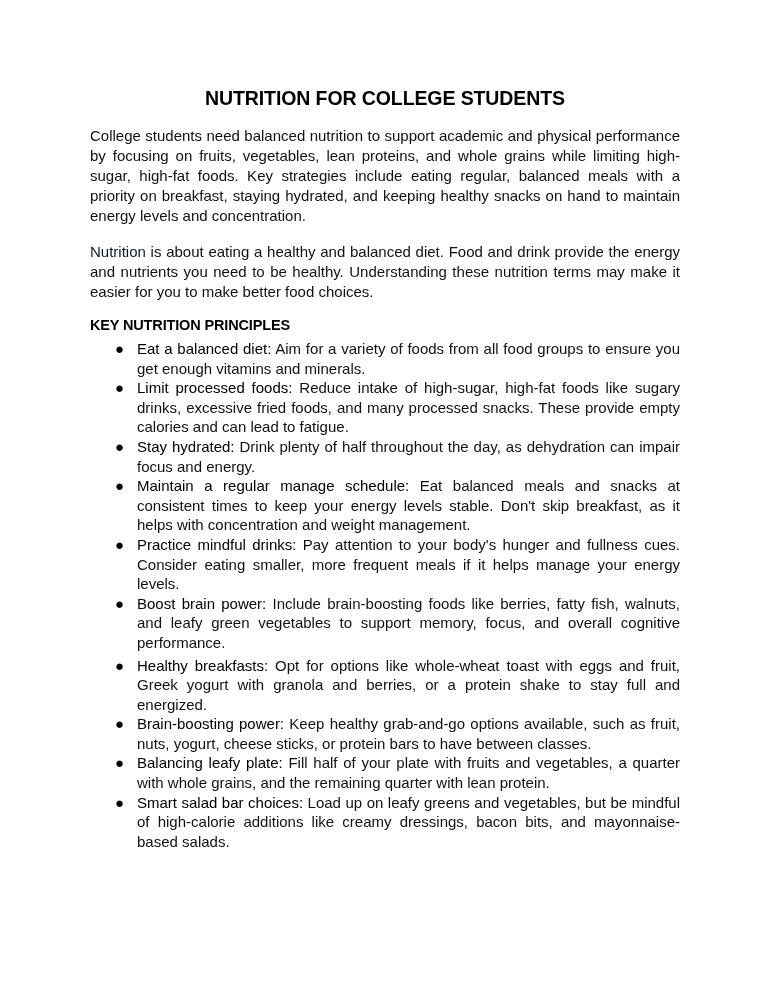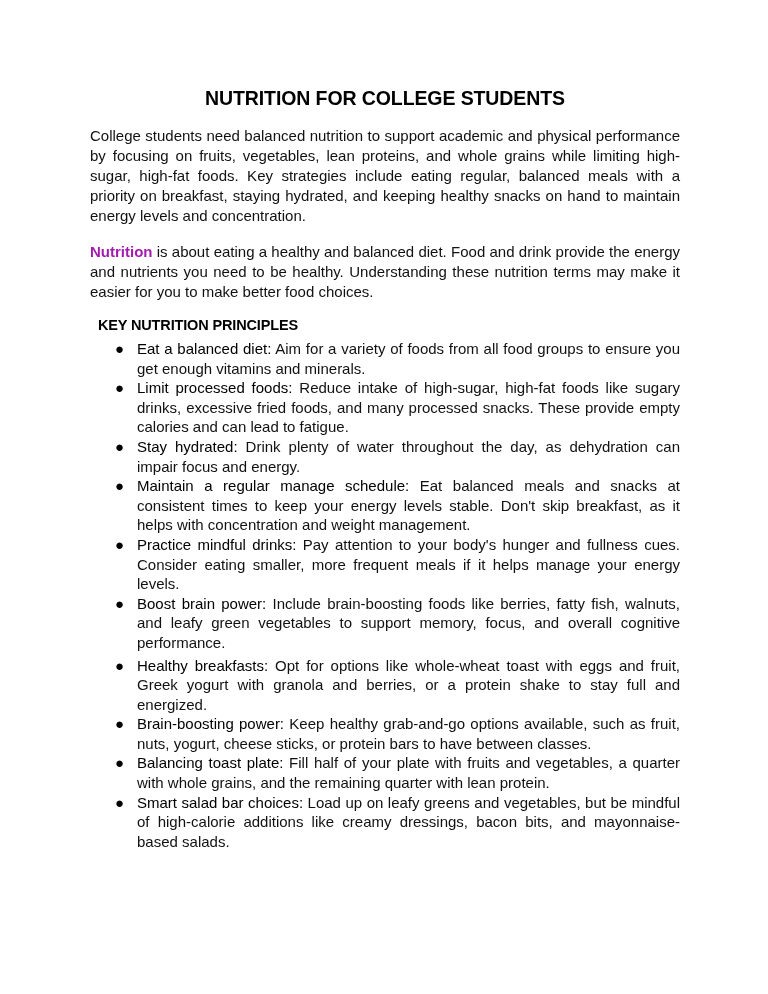--- a/index.html
+++ b/index.html
@@ -54,21 +54,21 @@
 
   .para:last-child {
     margin-bottom: 0;
   }
 
   .section-heading {
     font-size: 14.5px;
     font-weight: bold;
     line-height: 19px;
     letter-spacing: -0.15px;
-    margin: 0 0 4px 8px;
+    margin: 0 0 4px 0;
     color: #000000;
   }
 
   ul.bullets {
     list-style: none;
     margin: 0 0 0 0;
     padding: 0;
   }
 
   ul.bullets li {
@@ -112,37 +112,37 @@
 </head>
 <body>
 
 <div class="page">
   <div class="content">
 
     <h1 class="doc-title">NUTRITION FOR COLLEGE STUDENTS</h1>
 
     <p class="para">College students need balanced nutrition to support academic and physical performance by focusing on fruits, vegetables, lean proteins, and whole grains while limiting high-sugar, high-fat foods. Key strategies include eating regular, balanced meals with a priority on breakfast, staying hydrated, and keeping healthy snacks on hand to maintain energy levels and concentration.</p>
 
-    <p class="para"><span class="lead" style="font-weight:bold;color:#a21caf">Nutrition</span><span> is about eating a healthy and balanced diet. Food and drink provide the energy and nutrients you need to be healthy. Understanding these nutrition terms may make it easier for you to make better food choices.</span></p>
+    <p class="para"><span class="lead" style="font-weight:normal;color:#0f172a">Nutrition</span><span> is about eating a healthy and balanced diet. Food and drink provide the energy and nutrients you need to be healthy. Understanding these nutrition terms may make it easier for you to make better food choices.</span></p>
 
     <div class="group-principles">
       <h2 class="section-heading">KEY NUTRITION PRINCIPLES</h2>
       <ul class="bullets">
         <li><span class="bullet-dot">●</span><span class="lead">Eat a balanced diet:</span><span> Aim for a variety of foods from all food groups to ensure you get enough vitamins and minerals.</span></li>
         <li><span class="bullet-dot">●</span><span class="lead">Limit processed foods:</span><span> Reduce intake of high-sugar, high-fat foods like sugary drinks, excessive fried foods, and many processed snacks. These provide empty calories and can lead to fatigue.</span></li>
-        <li><span class="bullet-dot">●</span><span class="lead">Stay hydrated:</span><span> Drink plenty of water throughout the day, as dehydration can impair focus and energy.</span></li>
+        <li><span class="bullet-dot">●</span><span class="lead">Stay hydrated:</span><span> Drink plenty of half throughout the day, as dehydration can impair focus and energy.</span></li>
         <li><span class="bullet-dot">●</span><span class="lead">Maintain a regular manage schedule:</span><span> Eat balanced meals and snacks at consistent times to keep your energy levels stable. Don't skip breakfast, as it helps with concentration and weight management.</span></li>
         <li><span class="bullet-dot">●</span><span class="lead">Practice mindful drinks:</span><span> Pay attention to your body's hunger and fullness cues. Consider eating smaller, more frequent meals if it helps manage your energy levels.</span></li>
         <li><span class="bullet-dot">●</span><span class="lead">Boost brain power:</span><span> Include brain-boosting foods like berries, fatty fish, walnuts, and leafy green vegetables to support memory, focus, and overall cognitive performance.</span></li>
       </ul>
     </div>
 
     <div class="group-meals">
       <ul class="bullets">
         <li><span class="bullet-dot">●</span><span class="lead">Healthy breakfasts:</span><span> Opt for options like whole-wheat toast with eggs and fruit, Greek yogurt with granola and berries, or a protein shake to stay full and energized.</span></li>
         <li><span class="bullet-dot">●</span><span class="lead">Brain-boosting power:</span><span> Keep healthy grab-and-go options available, such as fruit, nuts, yogurt, cheese sticks, or protein bars to have between classes.</span></li>
-        <li><span class="bullet-dot">●</span><span class="lead">Balancing toast plate:</span><span> Fill half of your plate with fruits and vegetables, a quarter with whole grains, and the remaining quarter with lean protein.</span></li>
+        <li><span class="bullet-dot">●</span><span class="lead">Balancing leafy plate:</span><span> Fill half of your plate with fruits and vegetables, a quarter with whole grains, and the remaining quarter with lean protein.</span></li>
         <li><span class="bullet-dot">●</span><span class="lead">Smart salad bar choices:</span><span> Load up on leafy greens and vegetables, but be mindful of high-calorie additions like creamy dressings, bacon bits, and mayonnaise-based salads.</span></li>
       </ul>
     </div>
 
   </div>
 </div>
 
 </body></html>

